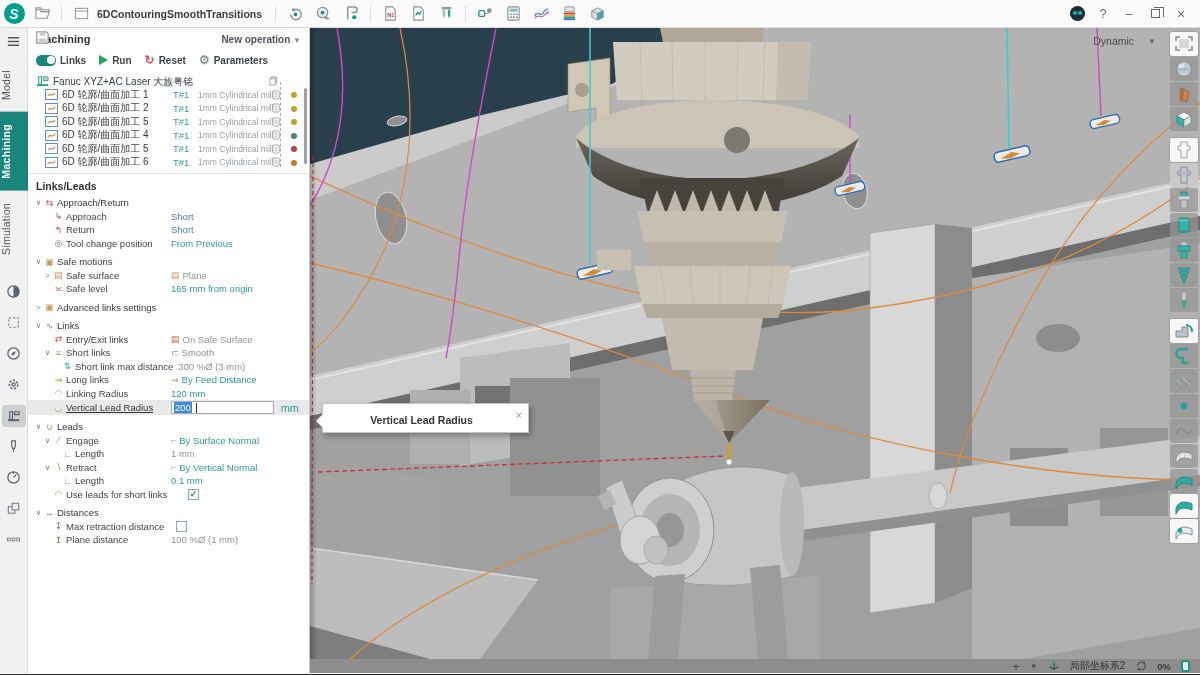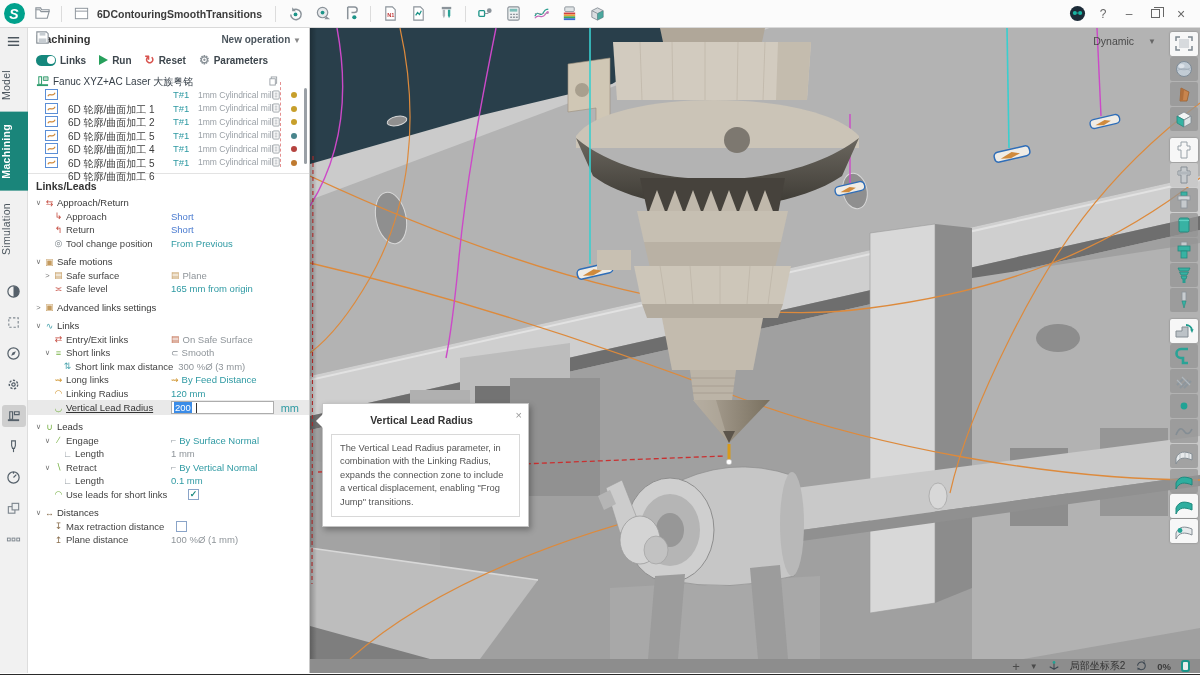--- a/index.html
+++ b/index.html
@@ -43,21 +43,21 @@
   .gear-ic { color:#8a9298; font-size:12px; }
 
   
   #ops { position:relative; padding-top:1px; }
   .mach-row { display:flex; align-items:center; height:13px; padding-left:8px; gap:4px; }
   .mach-label { font-size:10px; font-weight:normal; color:#374049; white-space:nowrap; }
   .op-row { position:relative; height:13.5px; }
   .op-row > * { position:absolute; top:0; height:13.5px; display:flex; align-items:center; }
   .op-check { left:17px; }
   .op-check .box { width:13px; height:11px; border:1px solid #5b8ed6; background:#fff; display:flex; align-items:center; justify-content:center; }
-  .op-label { left:40px; font-size:10px; color:#3c3c3c; white-space:nowrap;margin-top:15px; }
+  .op-label { left:34px; font-size:10px; color:#3c3c3c; white-space:nowrap; }
   .op-tno { left:145px; color:#2f9aa3; font-size:9.5px; }
   .op-tool { left:170px; color:#9aa0a6; font-size:8.5px; white-space:nowrap; }
   .op-doc { left:244px; }
   .op-dot { left:263px; top:4px; width:6px; height:6px; border-radius:50%; }
   #ops-dashline { position:absolute; left:252px; top:8px; width:0; border-left:1px dashed #e49090; z-index:0; }
   #ops-scroll { position:absolute; right:2px; top:14px; width:3px; height:76px; background:#9aa0a6; border-radius:2px; }
   .mach-copy { margin-left:auto; margin-right:31px; }
 
   
   #ll-sep { border-top:1px solid #e3e3e3; margin-top:4px; }
@@ -900,16 +900,15 @@
     <span id="sb-pct">0%</span>
     <span id="sb-pill"></span>
   </div>
 </div>
 
 <div id="tooltip">
   <div id="tt-head">
     <span id="tt-title">Vertical Lead Radius</span>
     <span id="tt-close">×</span>
   </div>
-  <div id="tt-body">The Vertical Lead Radius parameter, in combination with the Linking Radius, expands the connection zone to include a vertical displacement, enabling "Frog Jump" transitions.</div>
 </div>
 
 <div id="bottom-edge"></div>
 
 </body></html>

